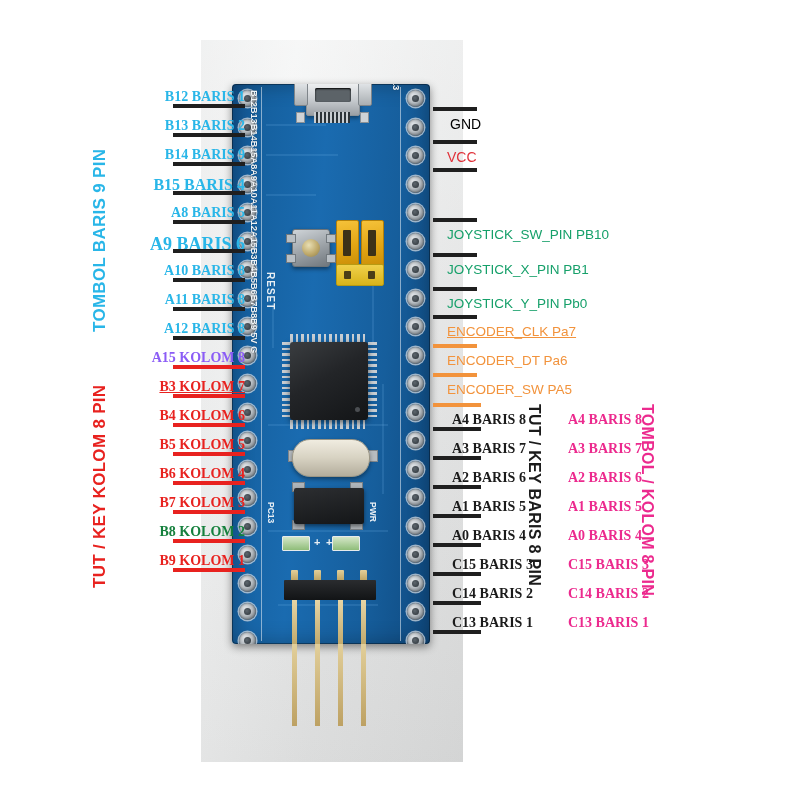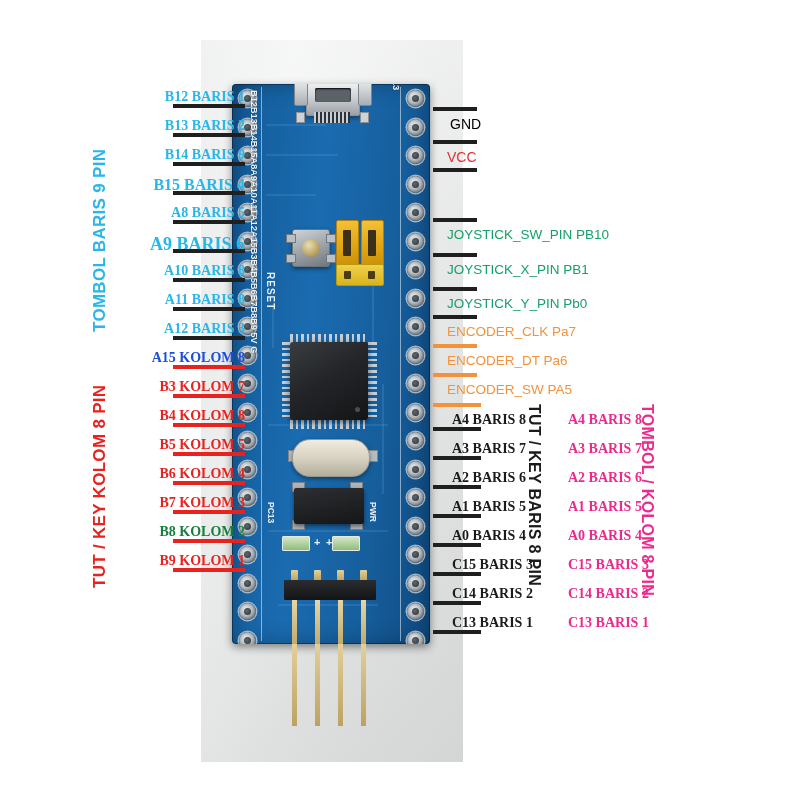--- a/index.html
+++ b/index.html
@@ -327,27 +327,27 @@
       <div class="lbl" style="left: 245px; top: 177px; font-size: 16px; color: rgb(41, 182, 232); transform: translateX(-100%);">B15 BARIS 4</div>
       <div class="lead" style="left: 173px; top: 191px; width: 72px; background: rgb(31, 31, 31);"></div>
       <div class="lbl" style="left: 245px; top: 206px; font-size: 14px; color: rgb(41, 182, 232); transform: translateX(-100%);">A8   BARIS 5</div>
       <div class="lead" style="left: 173px; top: 220px; width: 72px; background: rgb(31, 31, 31);"></div>
       <div class="lbl" style="left: 245px; top: 235px; font-size: 18px; color: rgb(41, 182, 232); transform: translateX(-100%);">A9   BARIS 6</div>
       <div class="lead" style="left: 173px; top: 249px; width: 72px; background: rgb(31, 31, 31);"></div>
       <div class="lbl" style="left: 245px; top: 264px; font-size: 14px; color: rgb(41, 182, 232); transform: translateX(-100%);">A10 BARIS 8</div>
       <div class="lead" style="left: 173px; top: 278px; width: 72px; background: rgb(31, 31, 31);"></div>
       <div class="lbl" style="left: 245px; top: 293px; font-size: 14px; color: rgb(41, 182, 232); transform: translateX(-100%);">A11 BARIS 8</div>
       <div class="lead" style="left: 173px; top: 307px; width: 72px; background: rgb(31, 31, 31);"></div>
-      <div class="lbl" style="left: 245px; top: 322px; font-size: 14px; color: rgb(41, 182, 232); transform: translateX(-100%);">A12 BARIS 3</div>
+      <div class="lbl" style="left: 245px; top: 322px; font-size: 14px; color: rgb(41, 182, 232); transform: translateX(-100%);">A12 BARIS 8</div>
       <div class="lead" style="left: 173px; top: 336px; width: 72px; background: rgb(31, 31, 31);"></div>
-      <div class="lbl" style="left:245px;top:351px;font-size:14px;color:#1d4ed8;transform:translateX(-100%);">A15 KOLOM 8</div>
+      <div class="lbl" style="left:245px;top:351px;font-size:14px;color:#8b5cf6;transform:translateX(-100%);">A15 KOLOM 8</div>
       <div class="lead" style="left:173px;top:365px;width:72px;background:#e8221f;"></div>
-      <div class="lbl" style="left:245px;top:380px;font-size:14px;color:#e8221f;transform:translateX(-100%);">B3 KOLOM 7</div>
+      <div class="lbl" style="left:245px;top:380px;font-size:14px;color:#e8221f;transform:translateX(-100%);text-decoration:underline;">B3 KOLOM 7</div>
       <div class="lead" style="left:173px;top:394px;width:72px;background:#e8221f;"></div>
-      <div class="lbl" style="left:245px;top:409px;font-size:14px;color:#e8221f;transform:translateX(-100%);">B4 KOLOM 8</div>
+      <div class="lbl" style="left:245px;top:409px;font-size:14px;color:#e8221f;transform:translateX(-100%);">B4 KOLOM 6</div>
       <div class="lead" style="left:173px;top:423px;width:72px;background:#e8221f;"></div>
       <div class="lbl" style="left:245px;top:438px;font-size:14px;color:#e8221f;transform:translateX(-100%);">B5 KOLOM 5</div>
       <div class="lead" style="left:173px;top:452px;width:72px;background:#e8221f;"></div>
       <div class="lbl" style="left:245px;top:467px;font-size:14px;color:#e8221f;transform:translateX(-100%);">B6 KOLOM 4</div>
       <div class="lead" style="left:173px;top:481px;width:72px;background:#e8221f;"></div>
       <div class="lbl" style="left:245px;top:496px;font-size:14px;color:#e8221f;transform:translateX(-100%);">B7 KOLOM 3</div>
       <div class="lead" style="left:173px;top:510px;width:72px;background:#e8221f;"></div>
       <div class="lbl" style="left:245px;top:525px;font-size:14px;color:#15803d;transform:translateX(-100%);">B8 KOLOM 2</div>
       <div class="lead" style="left:173px;top:539px;width:72px;background:#e8221f;"></div>
       <div class="lbl" style="left:245px;top:554px;font-size:14px;color:#e8221f;transform:translateX(-100%);">B9 KOLOM 1</div>
@@ -356,21 +356,21 @@
       <div class="lead" style="left:433px;top:107px;width:44px;background:#1f1f1f;"></div>
       <div class="lbl sans" style="left:447px;top:150px;font-size:14px;color:#e0323a;">VCC</div>
       <div class="lead" style="left:433px;top:140px;width:44px;background:#1f1f1f;"></div>
       <div class="lead" style="left:433px;top:168px;width:44px;background:#1f1f1f;"></div>
       <div class="lbl sans" style="left:447px;top:228px;font-size:13.5px;color:#16a06a;">JOYSTICK_SW_PIN PB10</div>
       <div class="lead" style="left:433px;top:218px;width:44px;background:#1f1f1f;"></div>
       <div class="lbl sans" style="left:447px;top:263px;font-size:13.5px;color:#16a06a;">JOYSTICK_X_PIN PB1</div>
       <div class="lead" style="left:433px;top:253px;width:44px;background:#1f1f1f;"></div>
       <div class="lbl sans" style="left:447px;top:297px;font-size:13.5px;color:#16a06a;">JOYSTICK_Y_PIN Pb0</div>
       <div class="lead" style="left:433px;top:287px;width:44px;background:#1f1f1f;"></div>
-      <div class="lbl sans" style="left:447px;top:325px;font-size:13.5px;color:#f2933c;">ENCODER_CLK Pa7</div>
+      <div class="lbl sans" style="left:447px;top:325px;font-size:13.5px;color:#f2933c;text-decoration:underline;">ENCODER_CLK Pa7</div>
       <div class="lead" style="left: 433px; top: 315px; width: 44px; background: rgb(31, 31, 31);"></div>
       <div class="lbl sans" style="left:447px;top:354px;font-size:13.5px;color:#f2933c;">ENCODER_DT Pa6</div>
       <div class="lead" style="left:433px;top:344px;width:44px;background:#f2933c;"></div>
       <div class="lbl sans" style="left:447px;top:383px;font-size:13.5px;color:#f2933c;">ENCODER_SW PA5</div>
       <div class="lead" style="left:433px;top:373px;width:44px;background:#f2933c;"></div>
       <div class="lbl" style="left:452px;top:413px;font-size:14px;color:#1b1b1b;">A4 BARIS 8</div>
       <div class="lead" style="left:433px;top:427px;width:48px;background:#1f1f1f;"></div>
       <div class="lbl" style="left:452px;top:442px;font-size:14px;color:#1b1b1b;">A3 BARIS 7</div>
       <div class="lead" style="left:433px;top:456px;width:48px;background:#1f1f1f;"></div>
       <div class="lbl" style="left:452px;top:471px;font-size:14px;color:#1b1b1b;">A2 BARIS 6</div>

